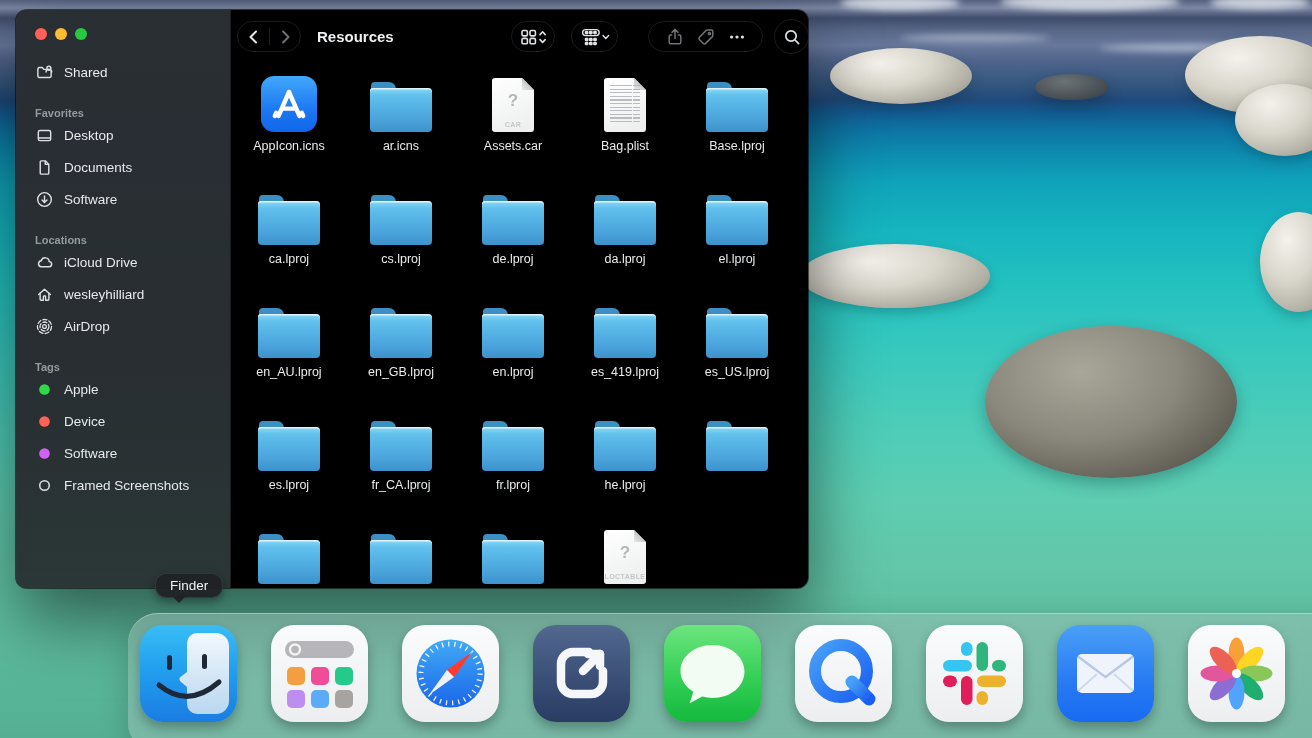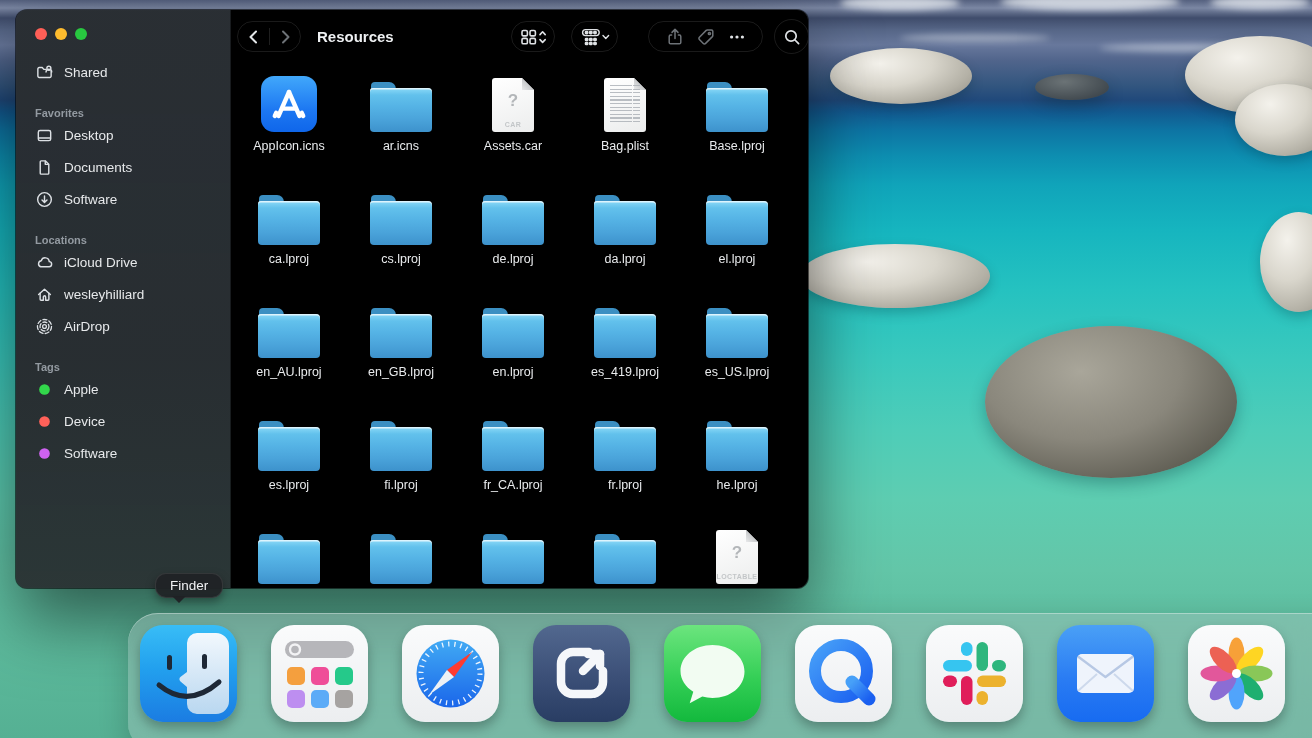--- a/index.html
+++ b/index.html
@@ -311,20 +311,28 @@
 
         <div class="sb-row item">
           <span class="sb-icon-wrap" style="color: rgb(207, 98, 240);">
             <svg class="sb-icon">
               <use href="#i-dot"></use>
             </svg>
           </span>
           <span class="sb-label">Software</span>
         </div>
 
+        <div class="sb-row item">
+          <span class="sb-icon-wrap">
+            <svg class="sb-icon">
+              <use href="#i-dot-outline"></use>
+            </svg>
+          </span>
+          <span class="sb-label">Framed Screenshots</span>
+        </div>
       </div>
   </div>
 
   <div class="main">
     <div class="toolbar">
       <div class="tb pill nav-pill">
         <div class="nav-btn">
           <svg width="20" height="20" viewBox="0 0 20 20">
               <path d="M12,4.5 L6.5,10 L12,15.5" fill="none" stroke="#e3e6e8" stroke-width="2" stroke-linecap="round" stroke-linejoin="round"></path>
             </svg>
@@ -579,30 +587,20 @@
           <div class="icon-wrap">
             <div class="icon-folder">
               <div class="f-tab"></div>
               <div class="f-body"></div>
             </div>
 
           </div>
           <div class="label">es.lproj</div>
         </div>
 
-        <div class="file folder">
-          <div class="icon-wrap">
-            <div class="icon-folder">
-              <div class="f-tab"></div>
-              <div class="f-body"></div>
-            </div>
-
-          </div>
-          <div class="label">fi.lproj</div>
-        </div>
 
         <div class="file folder">
           <div class="icon-wrap">
             <div class="icon-folder">
               <div class="f-tab"></div>
               <div class="f-body"></div>
             </div>
 
           </div>
           <div class="label">fr_CA.lproj</div>

